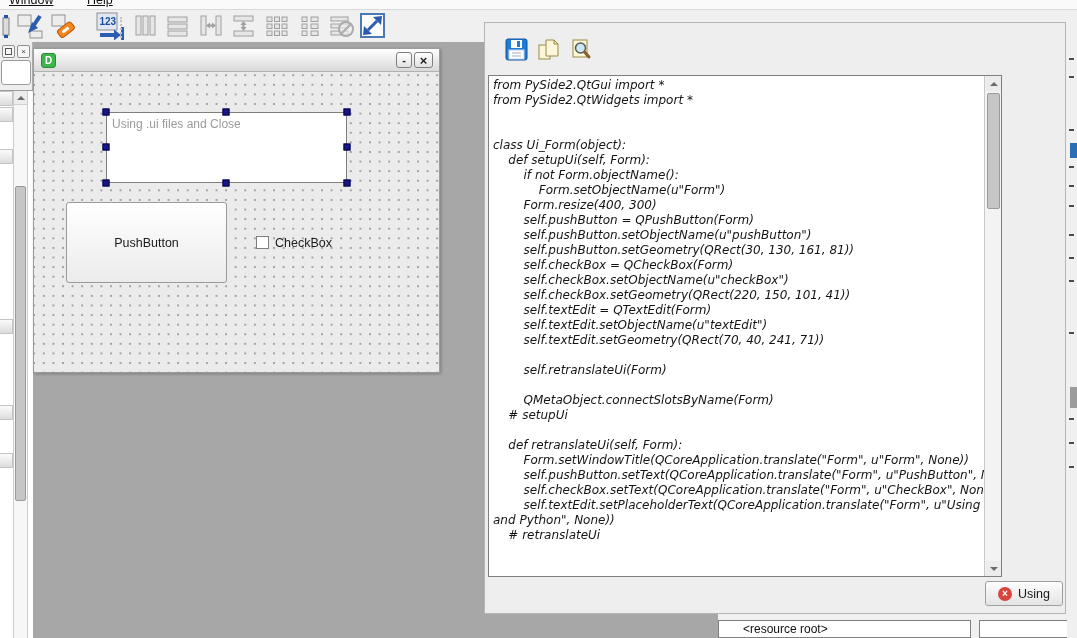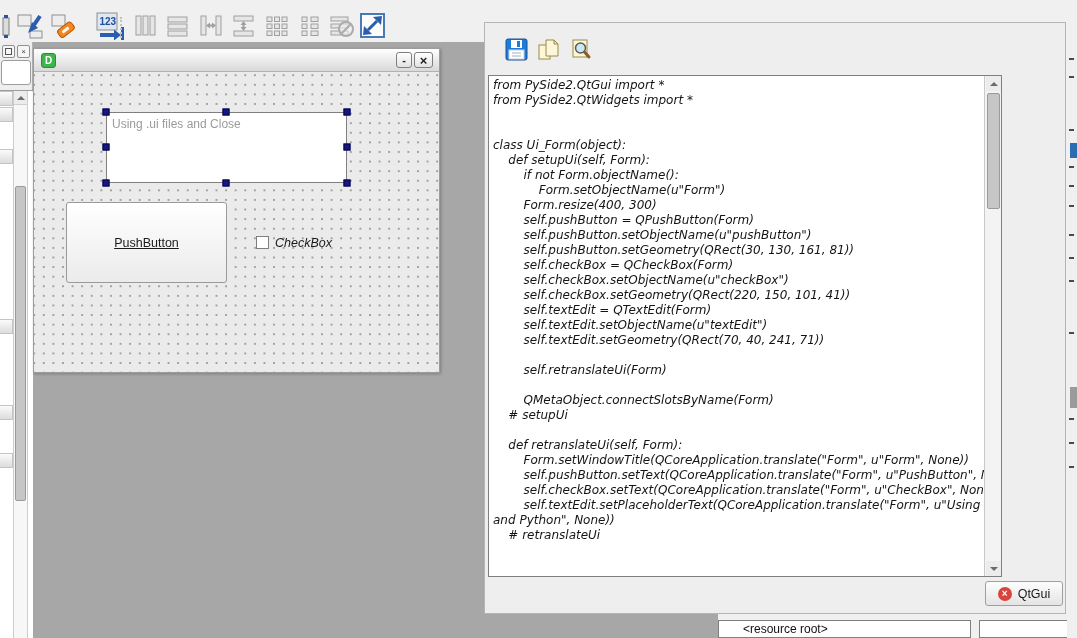--- a/index.html
+++ b/index.html
@@ -37,24 +37,24 @@
   .formwin { left:33px; top:48px; width:407px; height:325px; background:#ebebeb; border:1px solid #9c9c9c; box-shadow:1px 1px 3px rgba(0,0,0,.25); }
   .ftitle { position:absolute; left:0; top:0; right:0; height:23px; background:linear-gradient(#ffffff,#d9d9d9); border-bottom:1px solid #b2b2b2; }
   .dicon { position:absolute; left:7px; top:4px; width:15px; height:15px; background:#3db54a; border:1px solid #2e8b3a; border-radius:3px; color:#fff; font-size:10px; font-weight:bold; display:flex; align-items:center; justify-content:center; }
   .ftext { position:absolute; left:0; right:0; top:3px; text-align:center; font-size:12.5px; color:#222; }
   .winbtn { position:absolute; top:3px; height:16px; border:1px solid #7f7f7f; border-radius:3px; background:linear-gradient(#ffffff,#e2e2e2); display:flex; align-items:center; justify-content:center; font-size:11px; font-weight:bold; color:#222; line-height:1; }
   .fclient { position:absolute; left:0; top:24px; right:0; bottom:0;
     background-image: radial-gradient(circle, #a0a0a0 0.9px, transparent 1px);
     background-size: 9.6px 9.6px; background-position: 5px 7px; }
   .textedit { position:absolute; left:72px; top:63px; width:241px; height:71px; background:#fff; border:1px solid #7f7f7f; padding:4px 5px; font-size:12px; color:#9b9b9b; }
   .handle { position:absolute; width:7px; height:7px; background:#16168a; border:1px solid #04043a; transform:translate(-50%,-50%); }
-  .pushbtn { position:absolute; left:32px; top:153px; width:161px; height:81px; background:linear-gradient(#ffffff,#ebebeb); border:1px solid #9a9a9a; border-radius:3px; display:flex; align-items:center; justify-content:center; font-size:12.5px; color:#1a1a1a;text-decoration:underline; }
+  .pushbtn { position:absolute; left:32px; top:153px; width:161px; height:81px; background:linear-gradient(#ffffff,#ebebeb); border:1px solid #9a9a9a; border-radius:3px; display:flex; align-items:center; justify-content:center; font-size:12.5px; color:#1a1a1a; }
   .cbwrap { position:absolute; left:222px; top:173px; width:101px; height:41px; display:flex; align-items:center; }
   .cbbox { width:13px; height:13px; background:#fff; border:1px solid #7f7f7f; margin-right:6px; }
-  .cblabel { font-size:12.5px; color:#1a1a1a;font-style:italic; }
+  .cblabel { font-size:12.5px; color:#1a1a1a; }
 
   
   .dialog { left:484px; top:22px; width:582px; height:592px; background:#eeeeee; border:1px solid #b5b5b5; }
   .dlgbtn { position:absolute; top:13px; width:28px; height:28px; display:flex; align-items:center; justify-content:center; }
   .codewrap { position:absolute; left:3px; top:52px; width:514px; height:502px; background:#fff; border:1px solid #7f7f7f; overflow:hidden;font-style:italic; }
   .codetext { position:absolute; left:4px; top:2px; right:20px; font-family:"DejaVu Sans",sans-serif; font-size:12px; line-height:15px; color:#141414; white-space:pre; }
   .vscroll { position:absolute; right:0; top:0; width:17px; bottom:0; background:#f3f3f3; border-left:1px solid #c9c9c9; }
   .vbtn { position:absolute; left:1px; width:15px; height:15px; background:#ececec; display:flex; align-items:center; justify-content:center; }
   .closebtn { position:absolute; left:500px; top:558px; width:78px; height:25px; background:linear-gradient(#fdfdfd,#e4e4e4); border:1px solid #9f9f9f; border-radius:3px; display:flex; align-items:center; justify-content:center; gap:6px; font-size:12.5px; color:#1a1a1a; }
   .redcircle { width:14px; height:14px; border-radius:50%; background:#d9453d; color:#fff; font-size:10px; font-weight:bold; display:flex; align-items:center; justify-content:center; line-height:1; }
@@ -64,20 +64,24 @@
 
   
   .rightstrip { left:1067px; top:10px; width:10px; height:628px; background:#f0f0f0; }
   .dash { position:absolute; left:2px; width:5px; height:2px; background:#4a4a4a; }
 </style>
 </head>
 <body>
 
 <div class="root">
 
+  <div class="menubar abs">
+    <span style="left:9px">Window</span>
+    <span style="left:87px">Help</span>
+  </div>
 
   <div class="toolbar abs">
     <div class="tbtn" style="left:-16px">
       <svg width="26" height="26">
         <rect x="18" y="5" width="6" height="17" fill="#dcdcdc" stroke="#808080"></rect>
         <rect x="19" y="2" width="4" height="3" fill="#1f52a8"></rect>
         <rect x="19" y="22" width="4" height="3" fill="#1f52a8"></rect>
       </svg>
     </div>
     <div class="tbtn" style="left:16px">
@@ -334,17 +338,17 @@
           </div>
         <div class="vbtn" style="bottom:0">
             <span class="tri-down"></span>
           </div>
         <div class="thumb" style="left:2px; top:17px; width:13px; height:116px;"></div>
       </div>
     </div>
 
     <div class="closebtn">
       <span class="redcircle">×</span>
-      <span>QtGui</span>
+      <span>Using</span>
     </div>
   </div>
 
 </div>
 
 </body></html>

